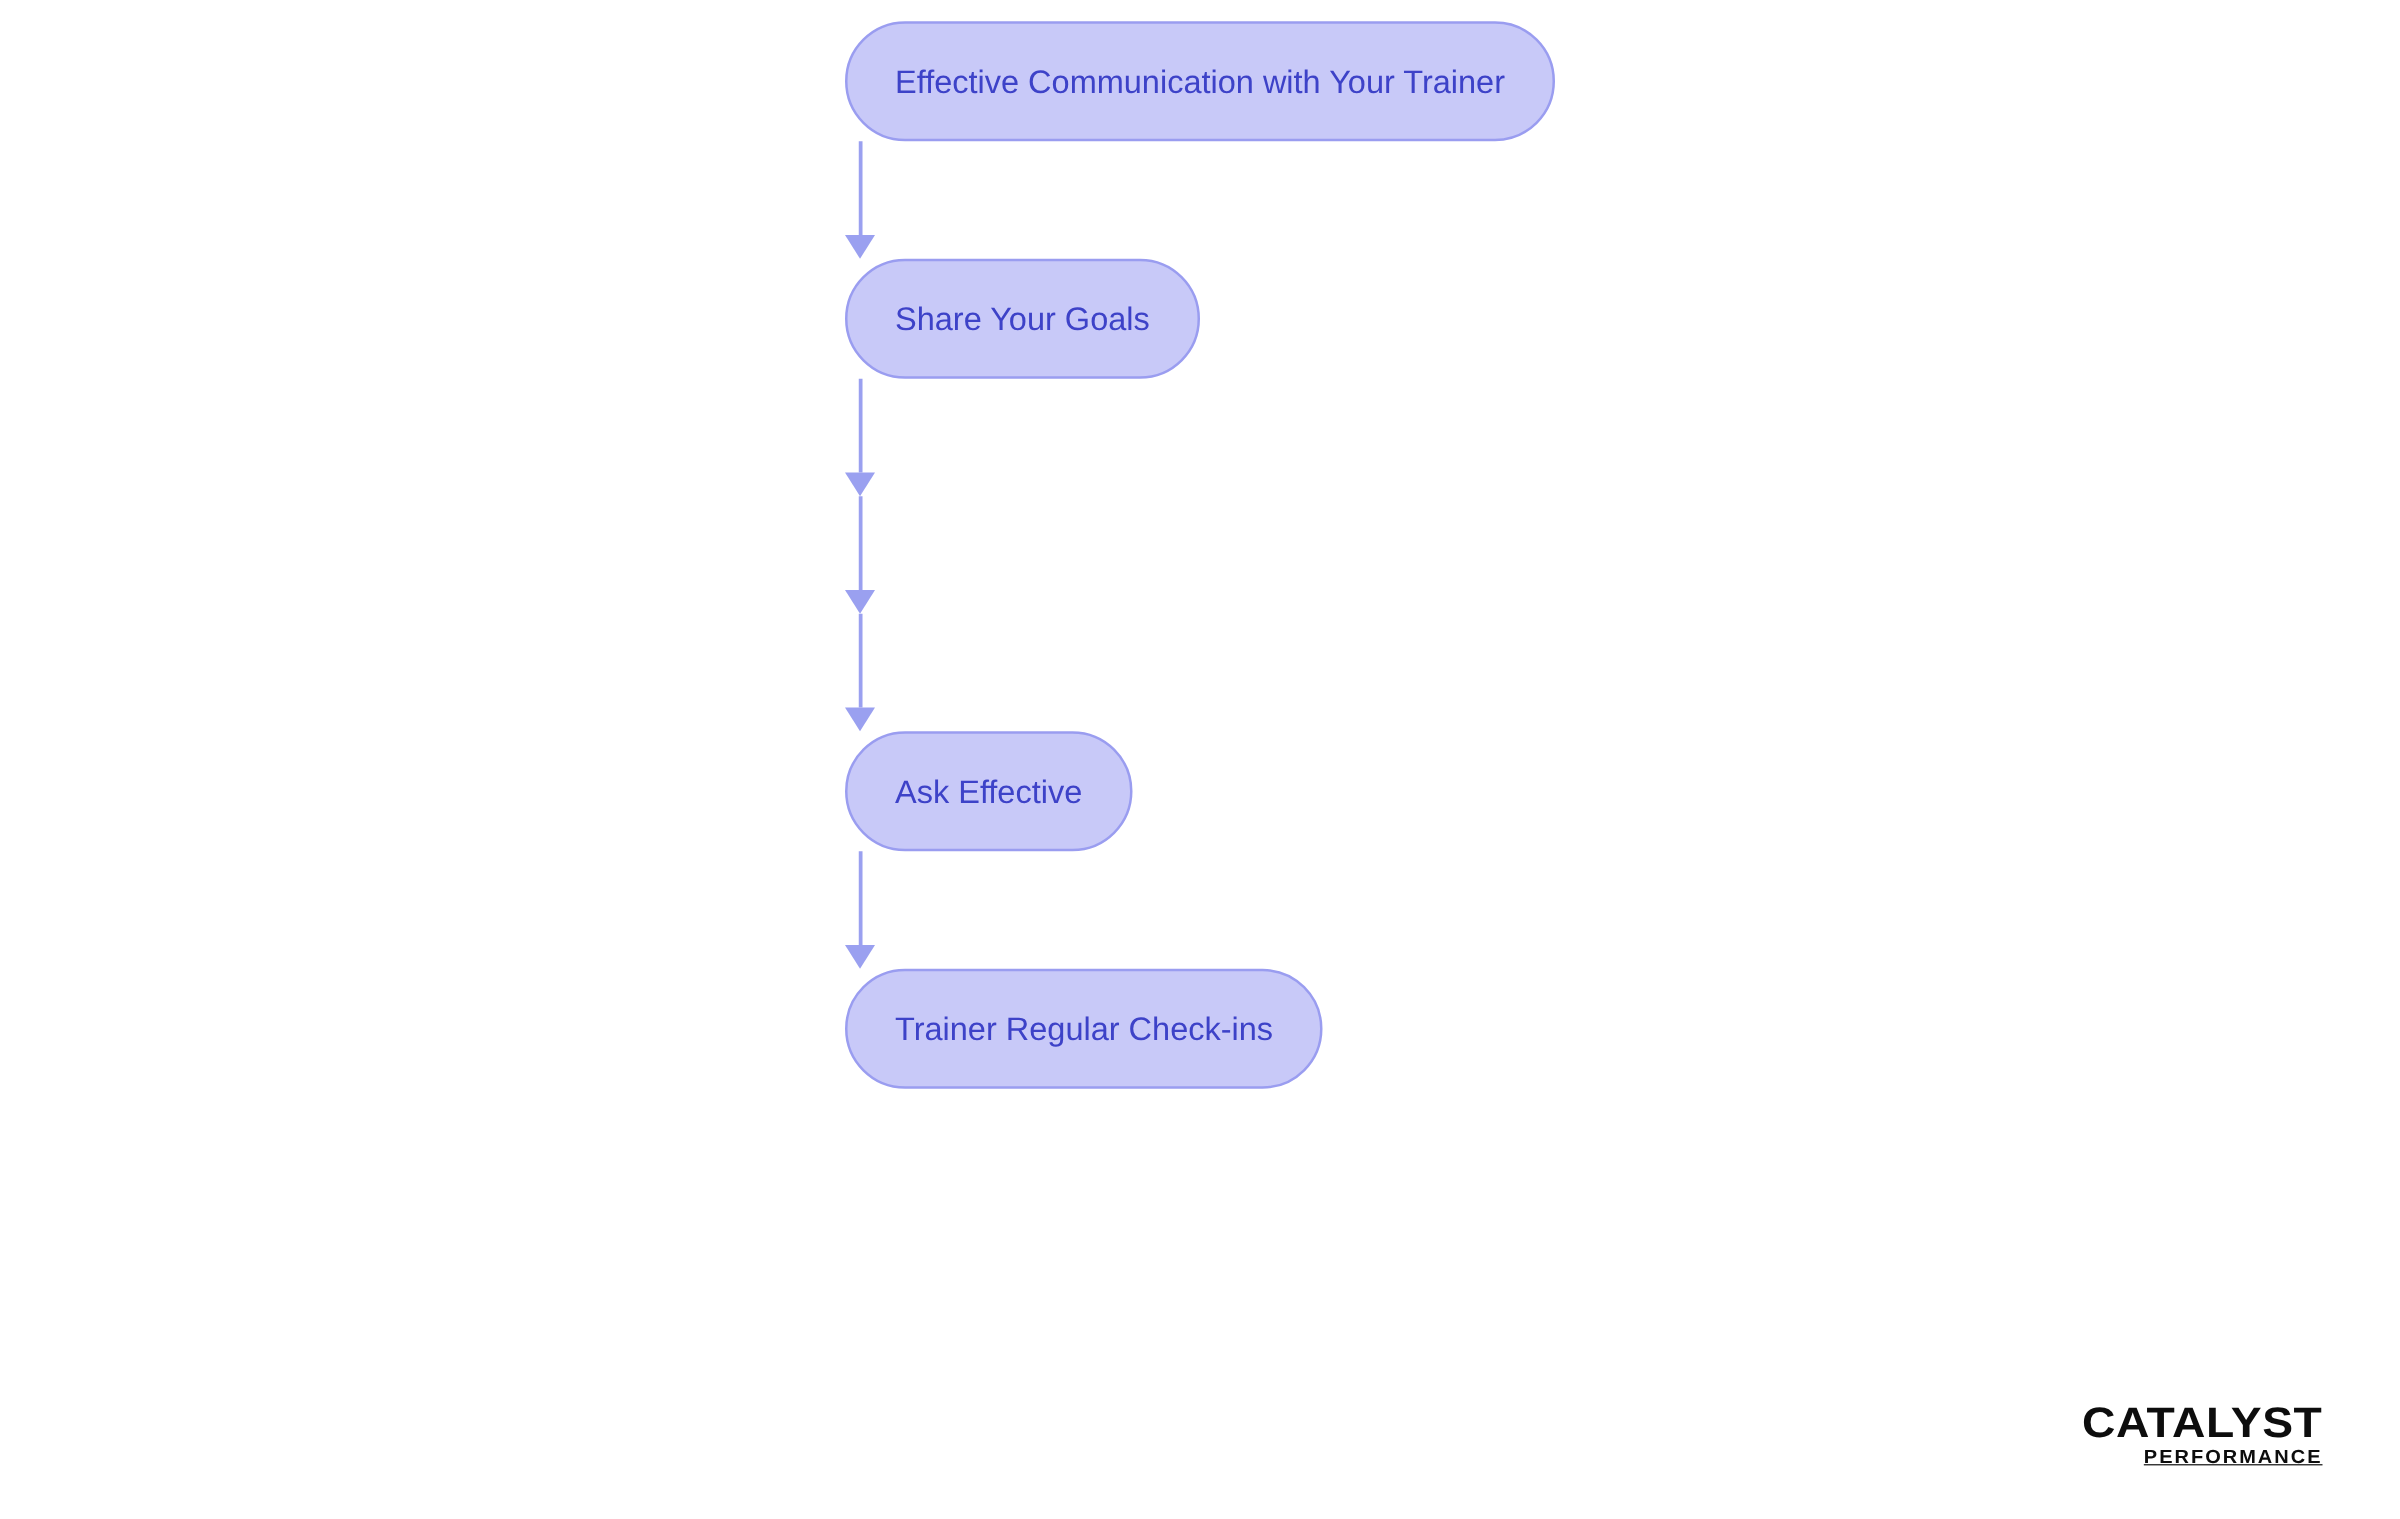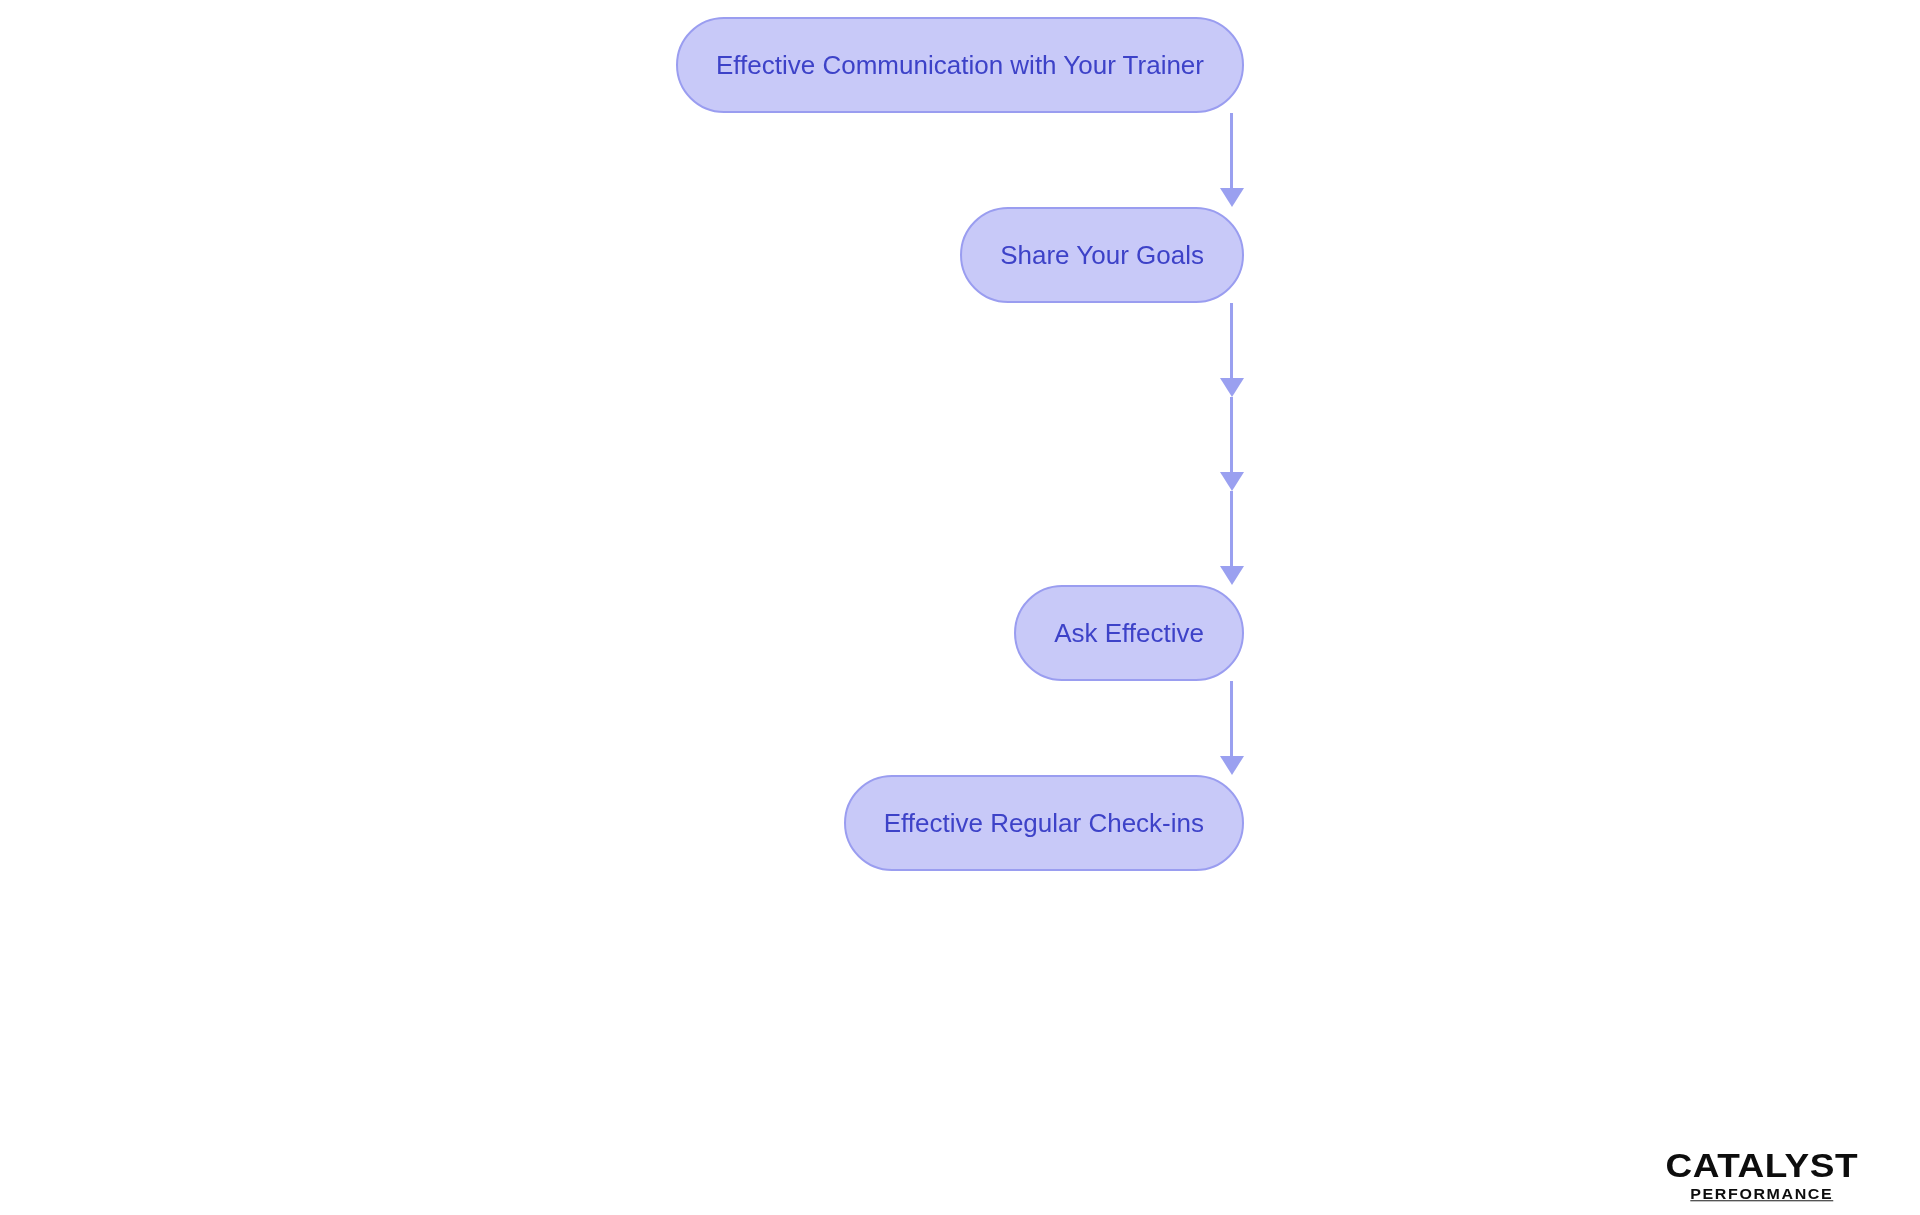--- a/index.html
+++ b/index.html
@@ -22,21 +22,21 @@
     background: var(--bg);
     overflow: hidden;
   }
   .flow {
     position: absolute;
     top: 17px;
     left: 50%;
     transform: translateX(-50%);
     display: flex;
     flex-direction: column;
-    align-items: flex-end;
+    align-items: flex-start;
   }
   .node {
     height: 96px;
     padding: 0 38px;
     display: flex;
     align-items: center;
     justify-content: center;
     background: var(--node-fill);
     border: 2px solid var(--node-border);
     border-radius: 48px;
@@ -58,23 +58,23 @@
   .arrow .head {
     width: 0;
     height: 0;
     border-left: 12px solid transparent;
     border-right: 12px solid transparent;
     border-top: 19px solid var(--arrow);
   }
   .logo {
     position: absolute;
     right: 62px;
-    bottom: 12px;
+    bottom: 40px;
     color: var(--brand);
-    text-align: center;
+    text-align: right;
     line-height: 1;
   }
   .logo-line1 {
     font-size: 37px;
     font-weight: bold;
     letter-spacing: 0.5px;
     transform: scaleY(0.92);
     transform-origin: left bottom;
   }
   .logo-line2 {
@@ -127,21 +127,21 @@
     <div class="node">
       <span>Ask Effective</span>
     </div>
 
     <div class="arrow">
       <div class="line"></div>
       <div class="head"></div>
     </div>
 
     <div class="node">
-      <span>Effective Regular Check-ins</span>
+      <span>Trainer Regular Check-ins</span>
     </div>
 
   </div>
 
   <div class="logo">
     <div class="logo-line1">CATALYST</div>
     <div class="logo-line2">PERFORMANCE</div>
   </div>
 
 </div>

